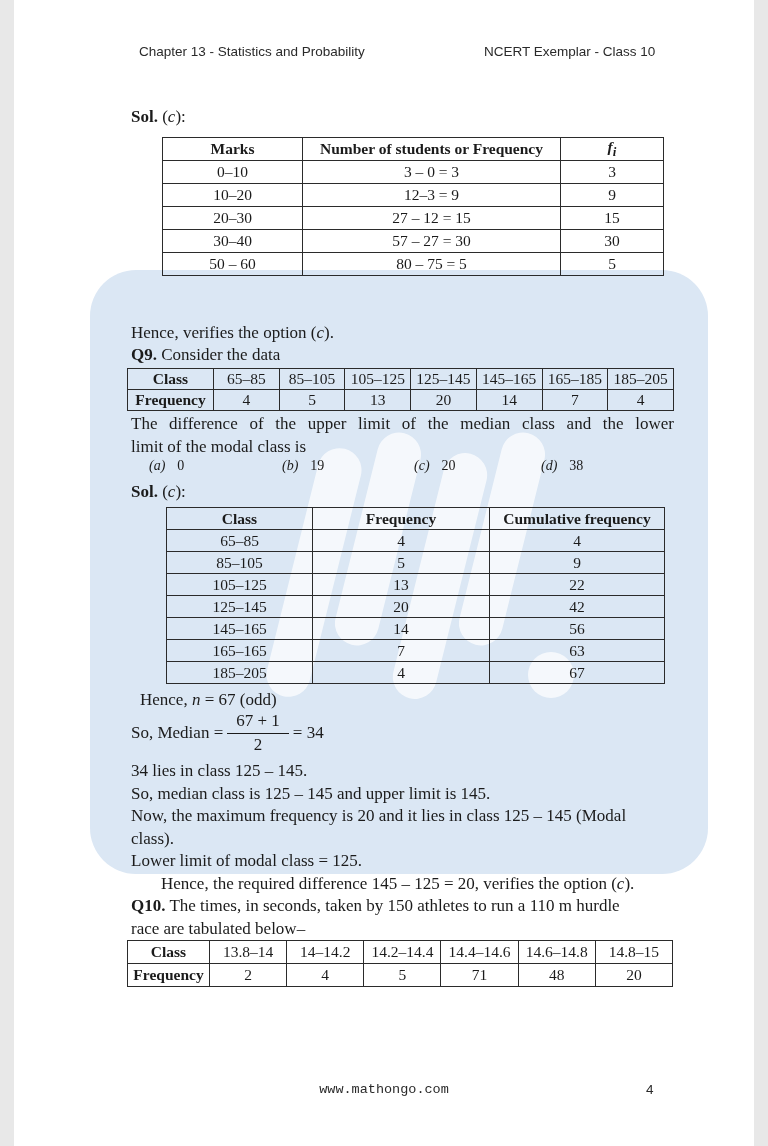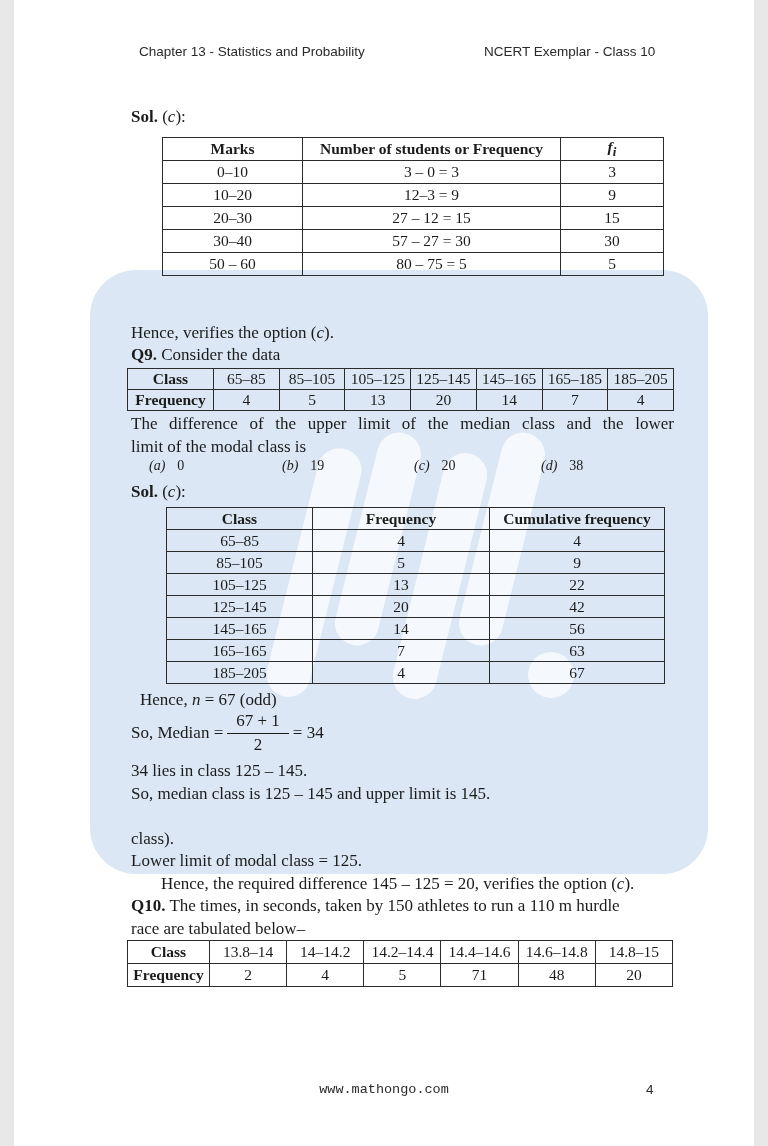--- a/index.html
+++ b/index.html
@@ -264,20 +264,21 @@
       <span>So, Median = </span>
       <span class="frac">
           <span class="num">67 + 1</span>
           <span class="den">2</span>
         </span>
       <span>= 34</span>
     </div>
 
     <div class="line" style="left:117px; top:760px;">34 lies in class 125 – 145.</div>
     <div class="line" style="left:117px; top:783px;">So, median class is 125 – 145 and upper limit is 145.</div>
+    <div class="line" style="left:117px; top:805px;">Now, the maximum frequency is 20 and it lies in class 125 – 145 (Modal</div>
     <div class="line" style="left:117px; top:828px;text-align:right;">class).</div>
     <div class="line" style="left:117px; top:850px;">Lower limit of modal class = 125.</div>
     <div class="line" style="left:147px; top:873px;"><span>Hence, the required difference 145 – 125 = 20, verifies the option (</span><i>c</i><span>).</span></div>
 
     <div class="line" style="left:117px; top:895px;"><span class="b">Q10.</span><span> The times, in seconds, taken by 150 athletes to run a 110 m hurdle</span></div>
     <div class="line" style="left:117px; top:918px;">race are tabulated below–</div>
 
     <table class="t10" style="left:113px; top:940px; width:546px;">
       <colgroup>
           <col style="width:82px">

